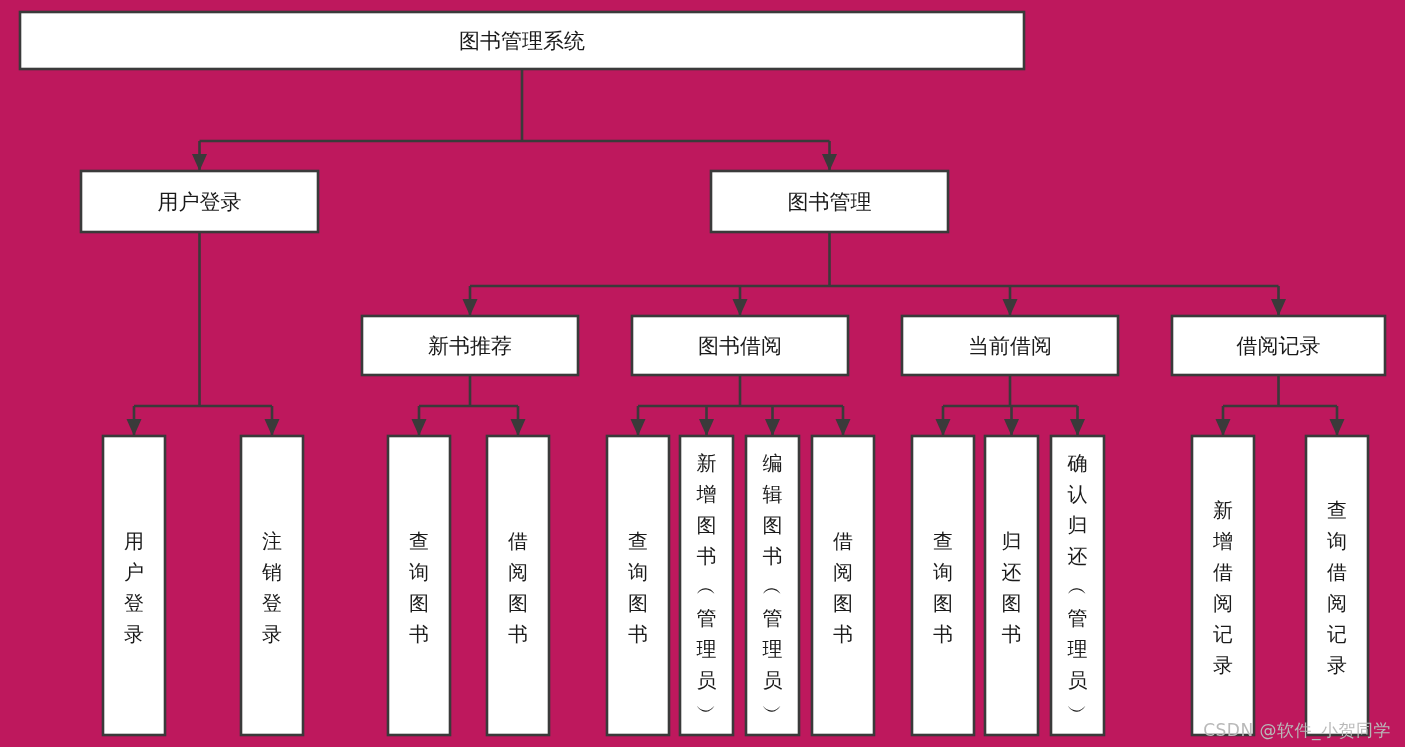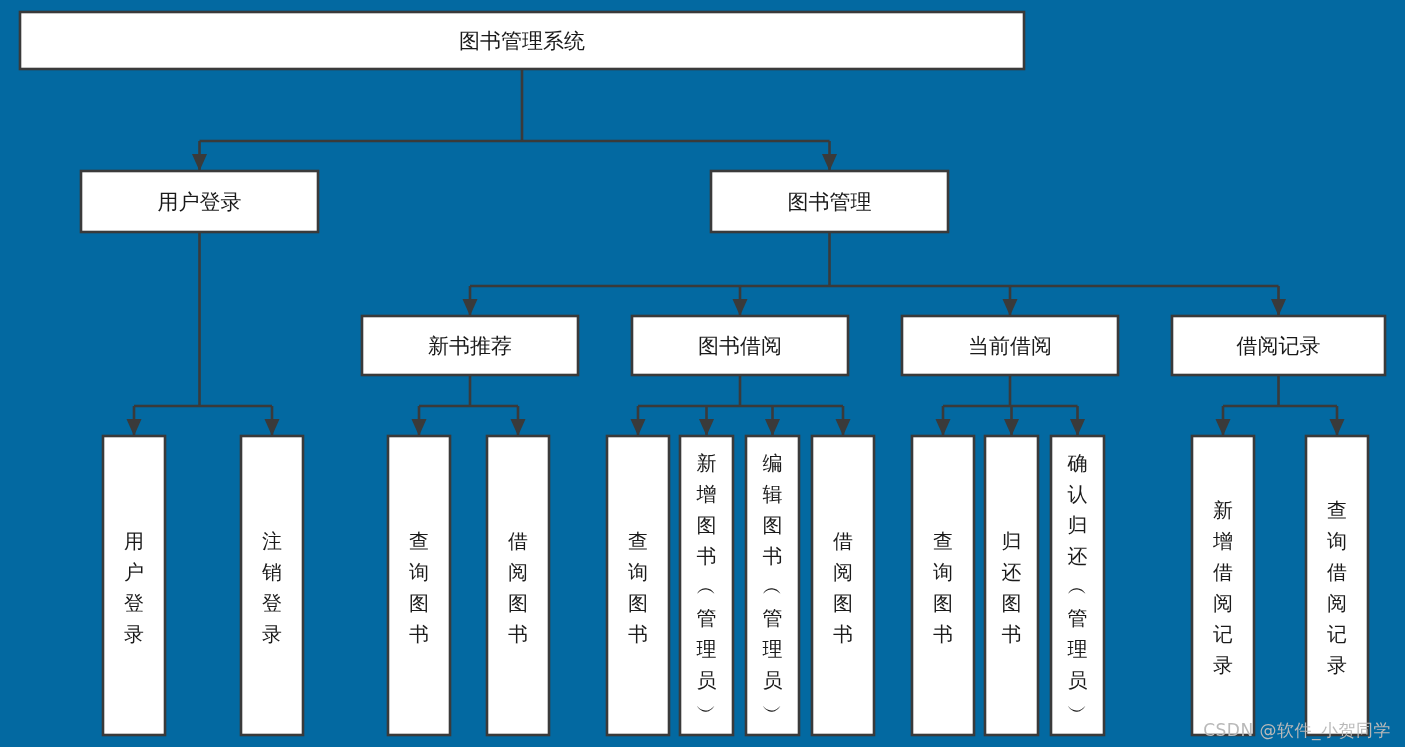--- a/index.html
+++ b/index.html
@@ -11,21 +11,21 @@
   body {
     width: 1405px;
     height: 747px;
     overflow: hidden;
     font-family: "DejaVu Sans", "Liberation Sans", sans-serif;
   }
   #diagram-root {
     position: relative;
     width: 1405px;
     height: 747px;
-    background: #0369a1;
+    background: #be185d;
     text-align: center;
   }
   svg#flowchart {
     position: absolute;
     top: 0;
     left: 0;
     width: 1405px;
     height: 747px;
     display: block;
   }

